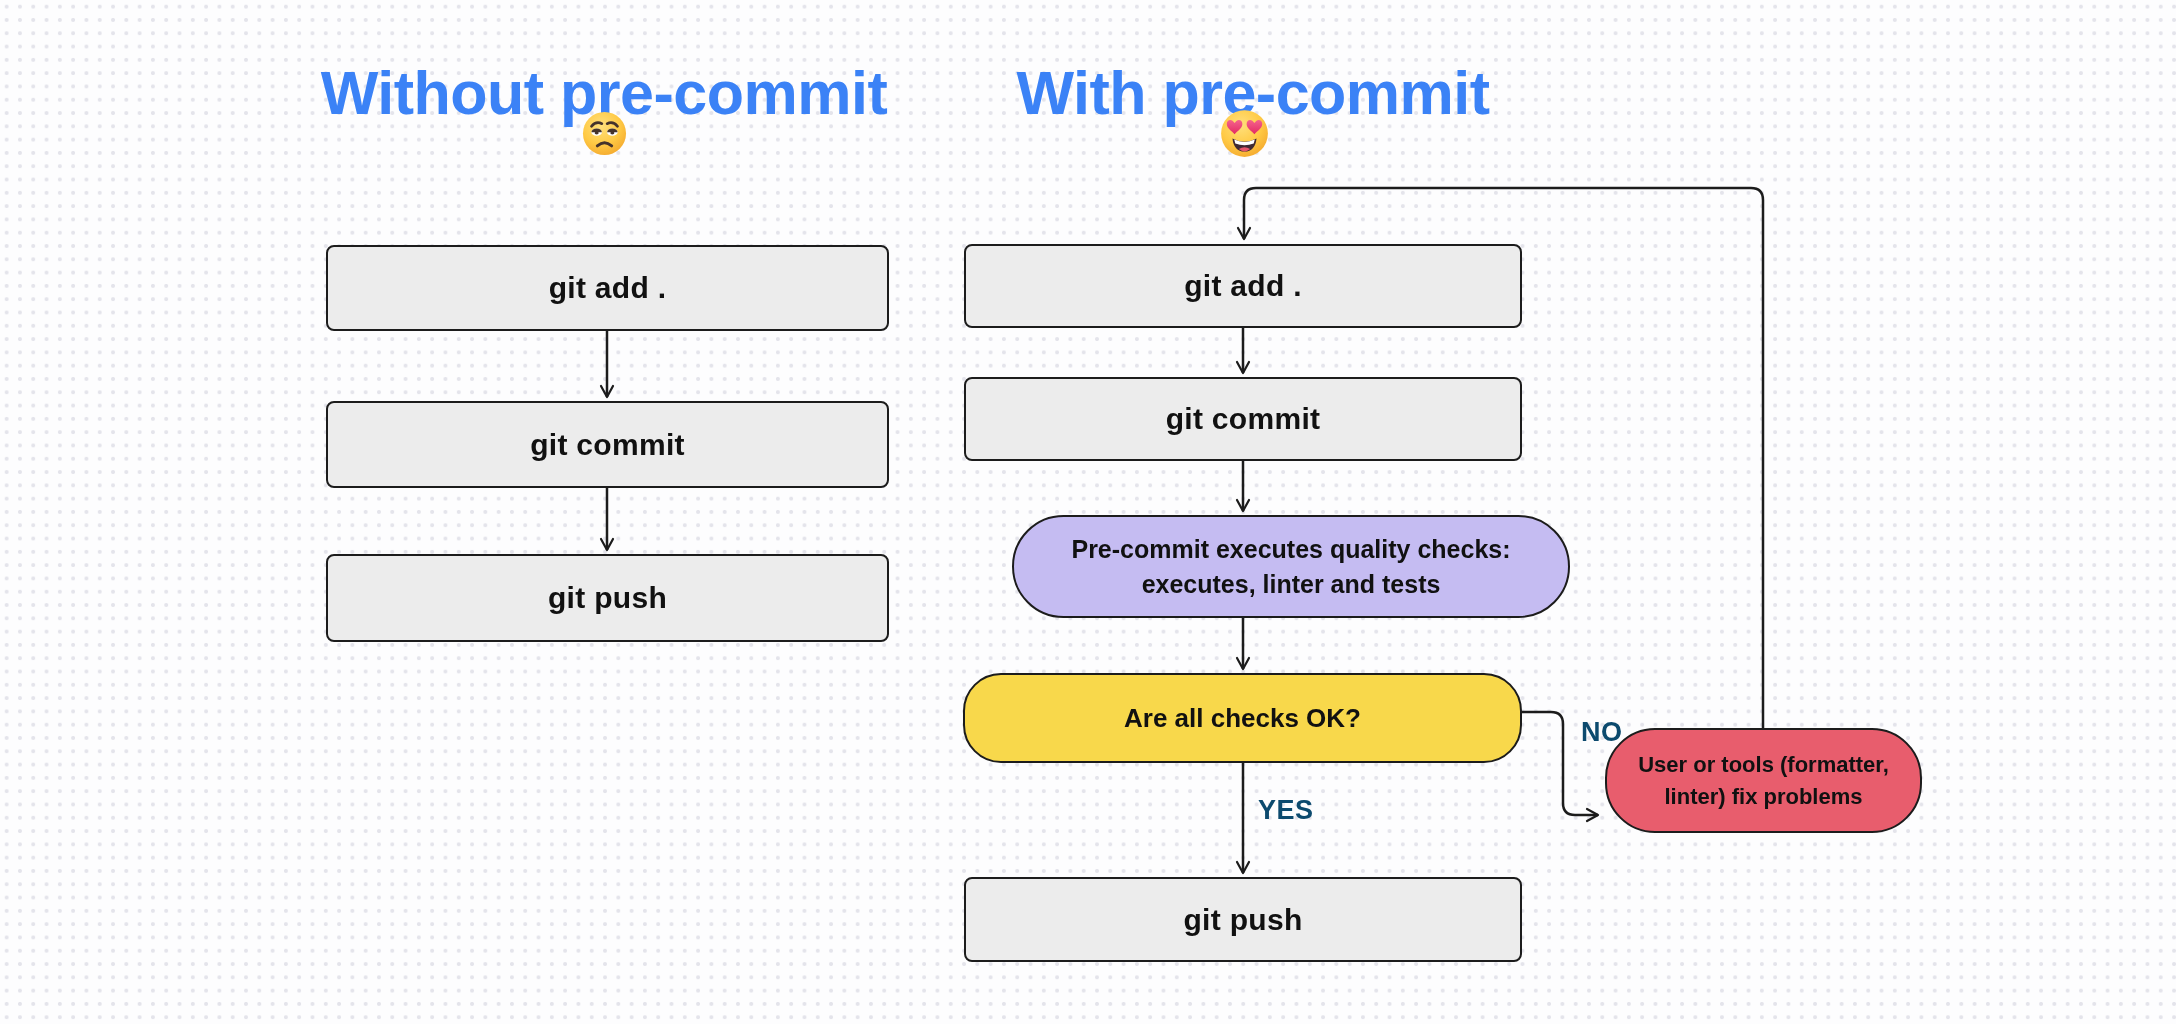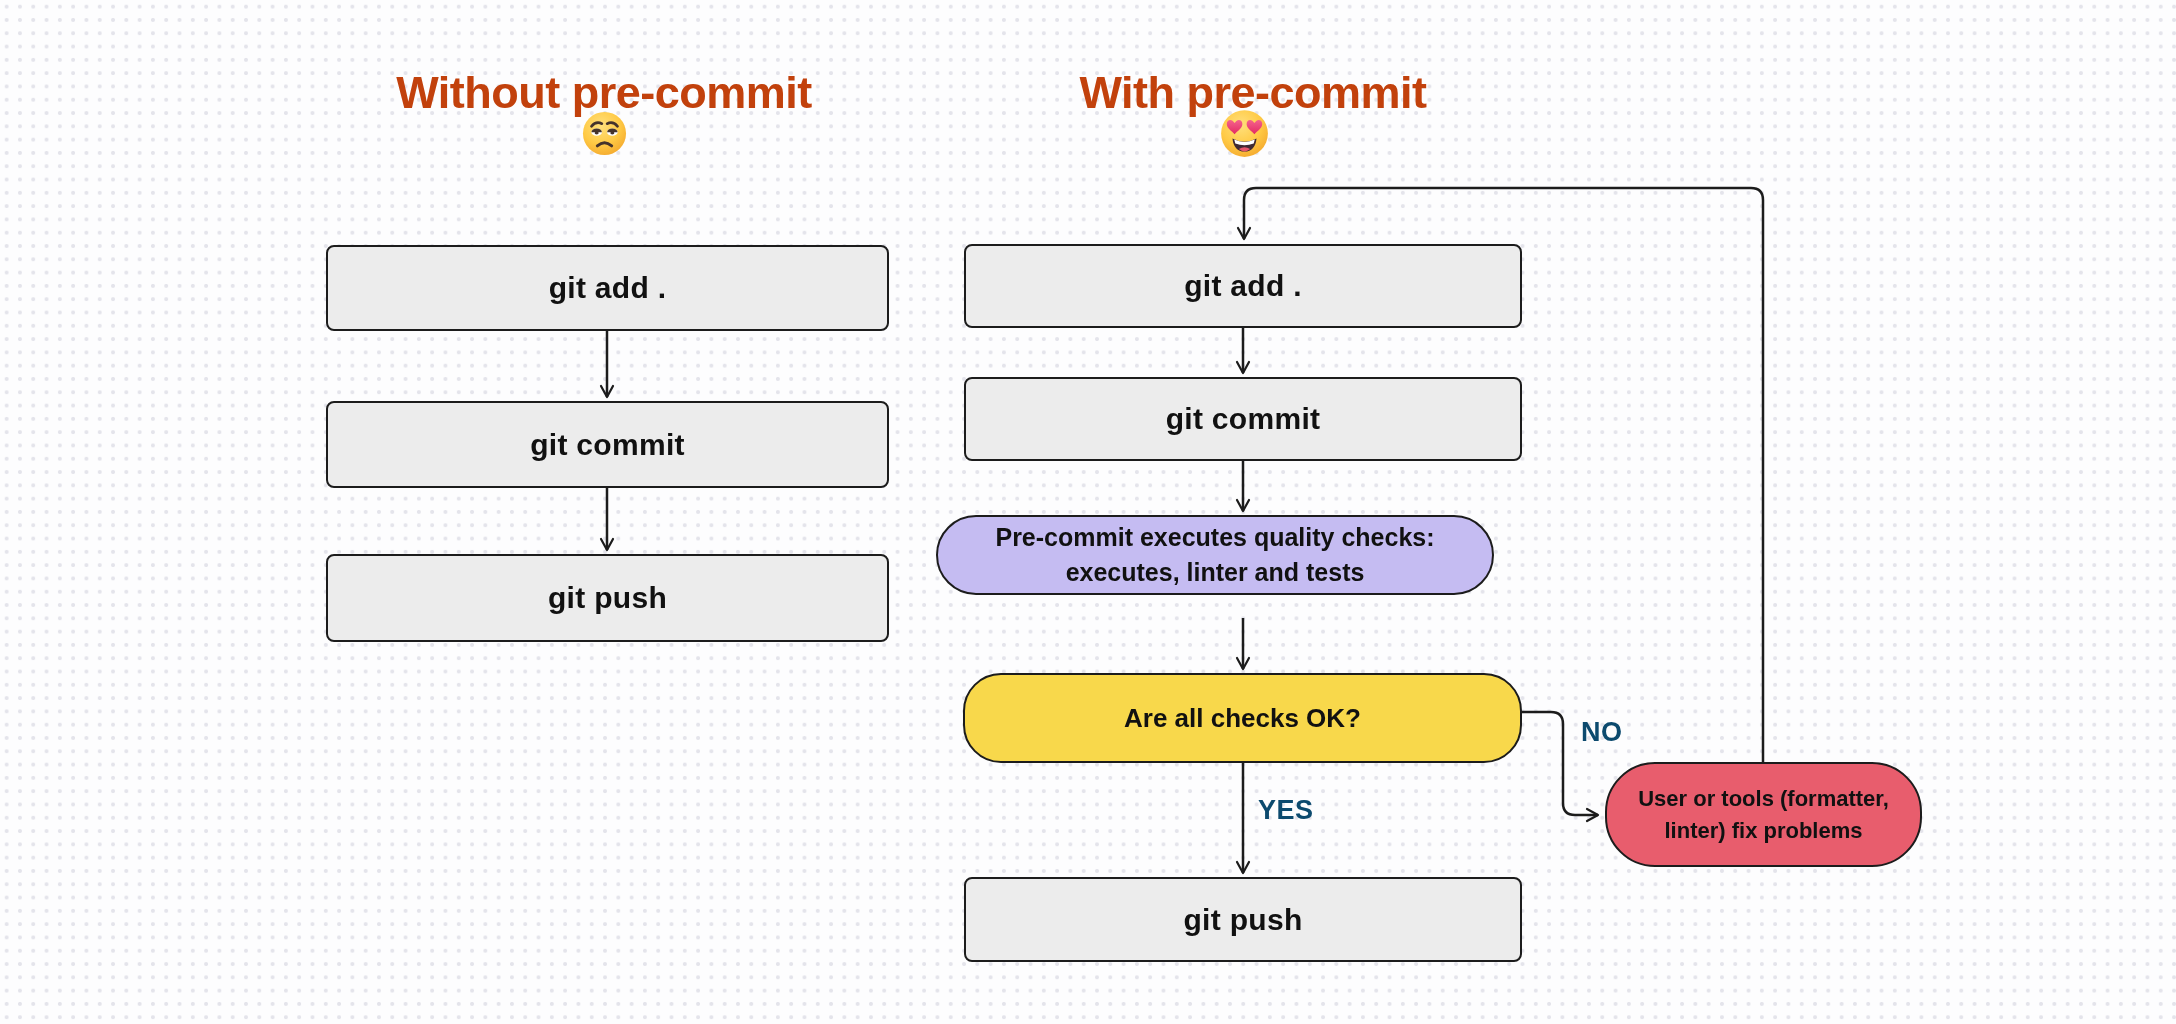--- a/index.html
+++ b/index.html
@@ -9,21 +9,21 @@
     background-color:#fdfdfe;
     background-image:radial-gradient(circle,#e4e4eb 1.9px,transparent 2.1px);
     background-size:13.3px 13.3px;
     position:relative;
   }
   .canvas{position:absolute;left:0;top:0;width:2176px;height:1024px;}
   .connectors{position:absolute;left:0;top:0;width:2176px;height:1024px;pointer-events:none;}
 
   .col-title{
     position:absolute;width:640px;text-align:center;
-    font-size:45px;font-weight:700;letter-spacing:-0.5px;color:#c2410c;
+    font-size:61px;font-weight:700;letter-spacing:-0.5px;color:#3b82f6;
     line-height:50px;
   }
   .title-left{left:284px;top:68px;}
   .title-right{left:933px;top:68px;}
 
   .emoji{position:absolute;}
   .emoji-left{left:581px;top:110px;width:47px;height:47px;}
   .emoji-right{left:1219px;top:108px;width:51px;height:51px;}
 
   .node{
@@ -35,26 +35,26 @@
   .gray{background:#ececec;border-radius:8px;font-size:30px;letter-spacing:0.3px;}
 
   
   .l-add   {left:326px;top:245px;width:563px;height:86px;}
   .l-commit{left:326px;top:401px;width:563px;height:87px;}
   .l-push  {left:326px;top:554px;width:563px;height:88px;}
 
   
   .r-add   {left:964px;top:244px;width:558px;height:84px;}
   .r-commit{left:964px;top:377px;width:558px;height:84px;}
-  .r-purple{left:936px;top:515px;width:558px;height:80px;background:#c5bcf2;border-radius:52px;
+  .r-purple{left:1012px;top:515px;width:558px;height:103px;background:#c5bcf2;border-radius:52px;
             font-size:25px;line-height:35px;}
   .r-yellow{left:963px;top:673px;width:559px;height:90px;background:#f8d84b;border-radius:38px;
             font-size:26px;}
   .r-push  {left:964px;top:877px;width:558px;height:85px;}
-  .r-red   {left:1605px;top:762px;width:317px;height:105px;background:#e85d6d;border-radius:50px;
+  .r-red   {left:1605px;top:728px;width:317px;height:105px;background:#e85d6d;border-radius:50px;
             font-size:22px;line-height:32px;}
 
   .edge-label{
     position:absolute;color:#0c4a6e;font-weight:700;font-size:27px;letter-spacing:0.5px;
   }
   .label-yes{left:1258px;top:795px;}
   .label-no{left:1581px;top:717px;}
 </style>
 </head>
 <body>

